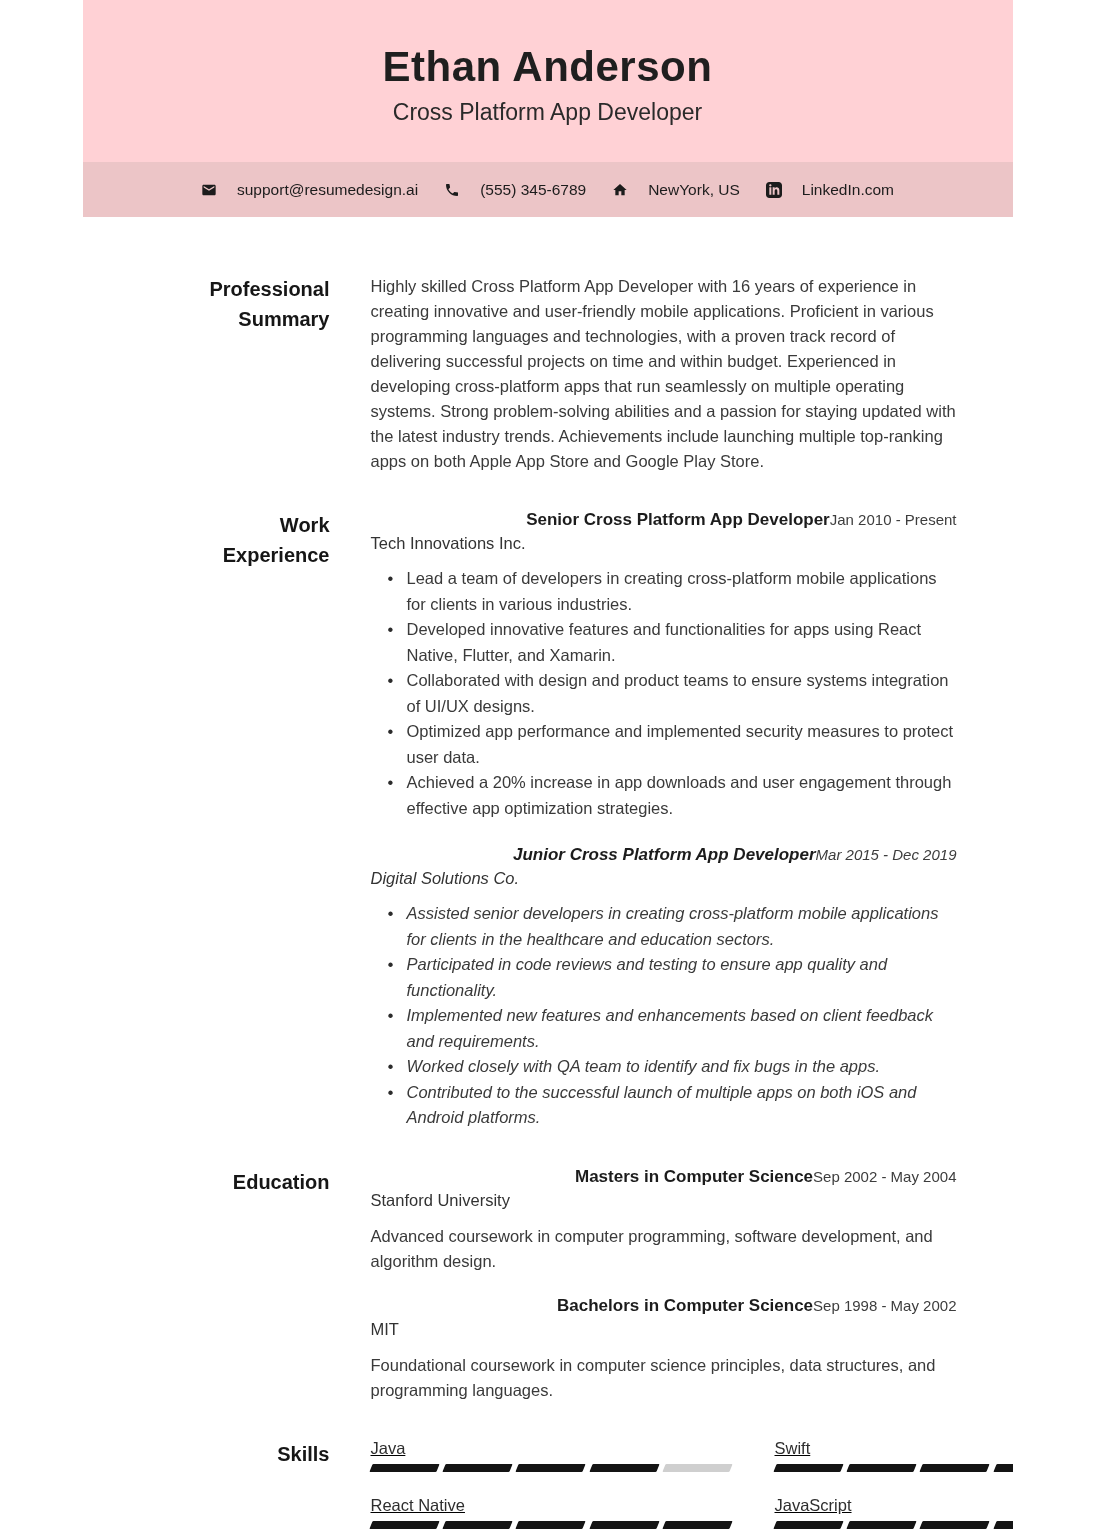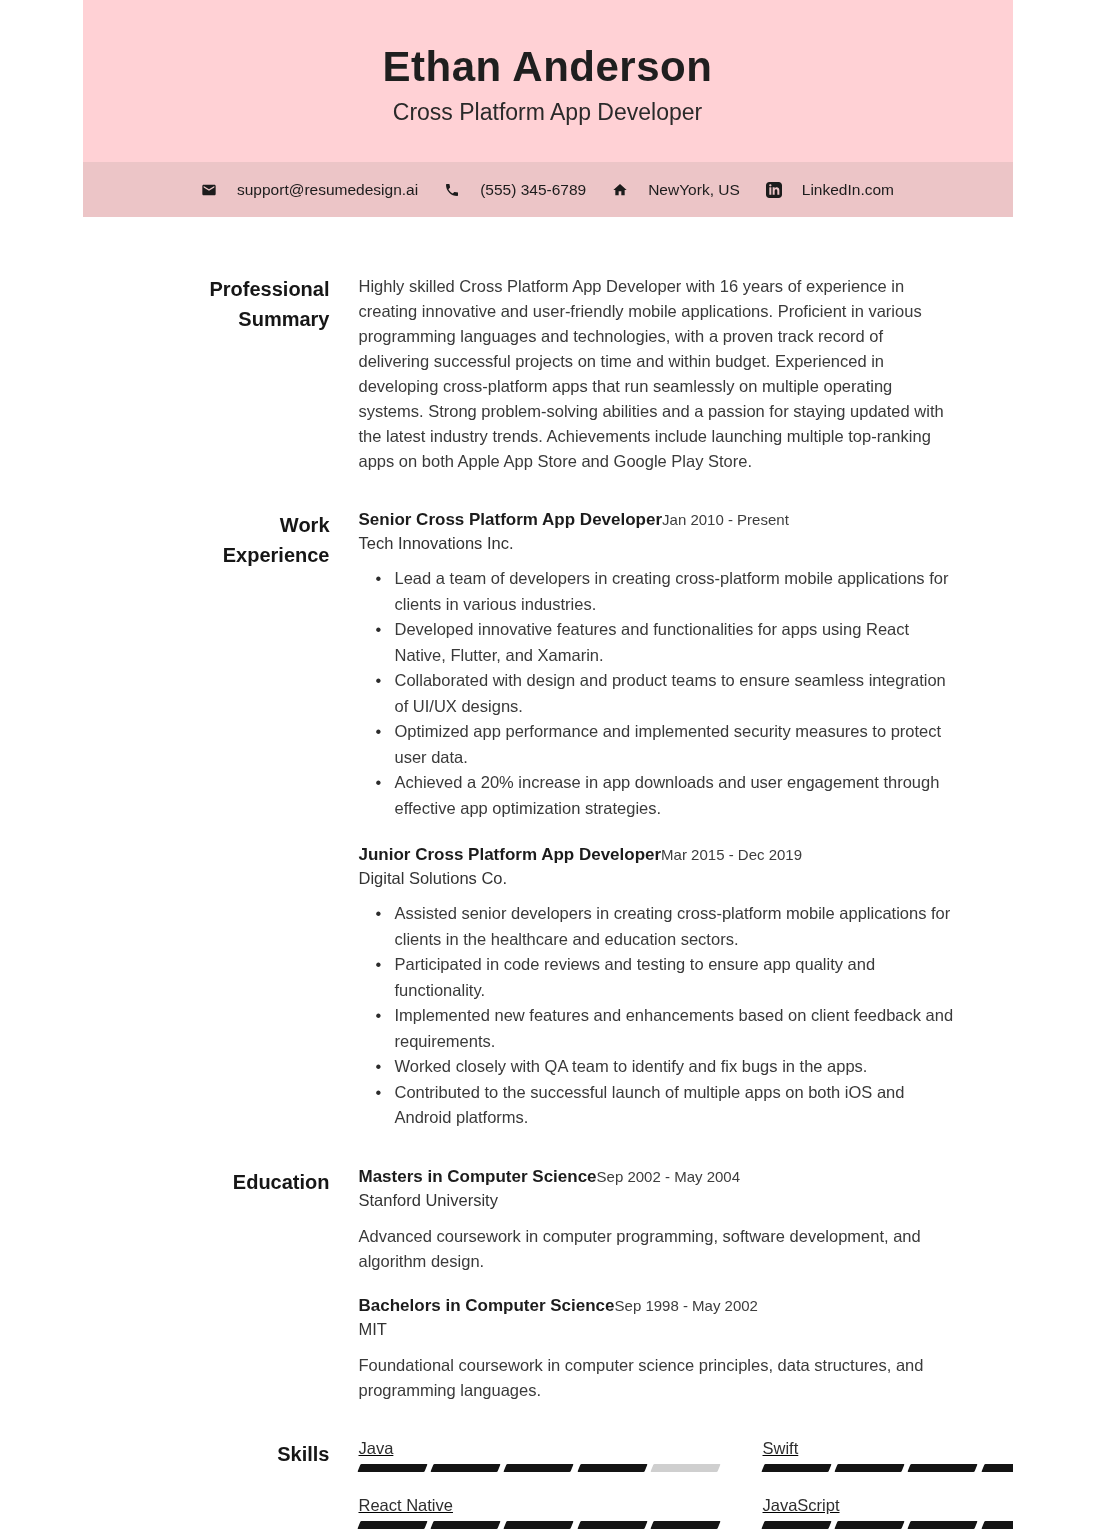--- a/index.html
+++ b/index.html
@@ -23,27 +23,27 @@
 
   .contact-bar{background:var(--contact-bg);height:55px;display:flex;align-items:center;justify-content:center;gap:26px;}
   .contact-item{display:flex;align-items:center;gap:20px;font-size:15.5px;color:#1C1C1C;}
   .contact-item svg{width:16px;height:16px;fill:#1C1C1C;display:block;}
 
   
   .main{padding:57px 56px 0 93px;}
   .section{display:flex;margin-bottom:0;}
   .section + .section{margin-top:36px;}
   .section-heading{width:154px;flex:0 0 154px;text-align:right;font-size:20px;line-height:30px;font-weight:bold;color:#161616;}
-  .section-body{flex:1;margin-left:29px;}
+  .section-body{flex:1;margin-left:41px;}
 
   .summary-text{font-size:16.5px;line-height:25px;color:var(--text-body);}
 
   
-  .job + .job{margin-top:24px;}
-  .job-header{display:flex;justify-content:flex-start;align-items:baseline;}
+  .job + .job{margin-top:24px;font-style:italic;}
+  .job-header{display:flex;justify-content:flex-end;align-items:baseline;}
   .job-title{font-size:17px;font-weight:bold;color:#1C1C1C;}
   .job-dates{font-size:15px;color:var(--text-date);white-space:nowrap;}
   .job-company{font-size:16.5px;color:#333;margin-top:4px;}
   ul.bullets{list-style:none;margin-top:13px;}
   ul.bullets li{position:relative;padding-left:36px;font-size:16.5px;line-height:25.5px;color:var(--text-body);}
   ul.bullets li::before{content:"\2022";position:absolute;left:17px;color:#2b2b2b;}
 
   
   .edu + .edu{margin-top:22px;}
   .edu-desc{font-size:16.5px;line-height:25px;color:var(--text-body);margin-top:14px;}
@@ -112,21 +112,21 @@
 
         <div class="job">
           <div class="job-header">
             <span class="job-title">Senior Cross Platform App Developer</span>
             <span class="job-dates">Jan 2010 - Present</span>
           </div>
           <div class="job-company">Tech Innovations Inc.</div>
           <ul class="bullets">
             <li>Lead a team of developers in creating cross-platform mobile applications for clients in various industries.</li>
             <li>Developed innovative features and functionalities for apps using React Native, Flutter, and Xamarin.</li>
-            <li>Collaborated with design and product teams to ensure seamless integration of UI/UX designs.</li>
+            <li>Collaborated with design and product teams to ensure systems integration of UI/UX designs.</li>
             <li>Optimized app performance and implemented security measures to protect user data.</li>
             <li>Achieved a 20% increase in app downloads and user engagement through effective app optimization strategies.</li>
           </ul>
         </div>
 
         <div class="job">
           <div class="job-header">
             <span class="job-title">Junior Cross Platform App Developer</span>
             <span class="job-dates">Mar 2015 - Dec 2019</span>
           </div>

